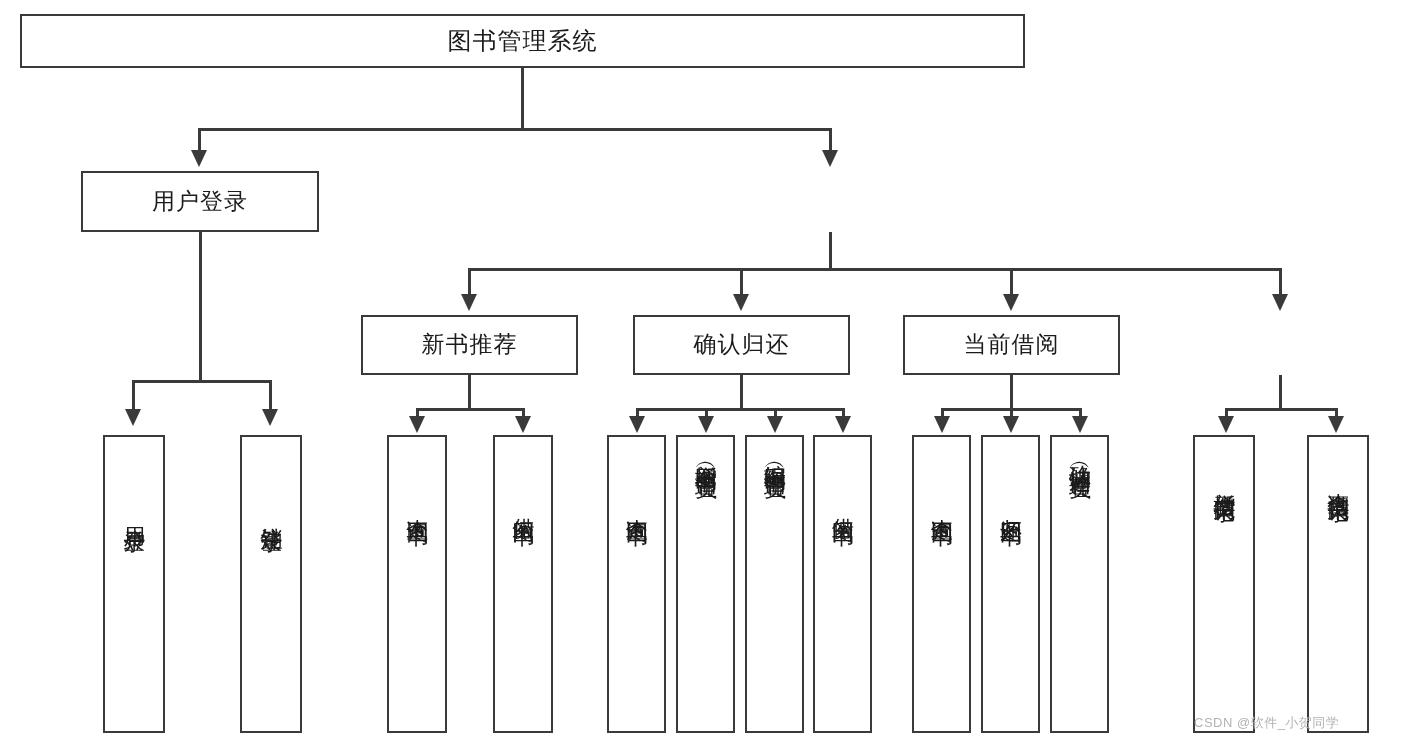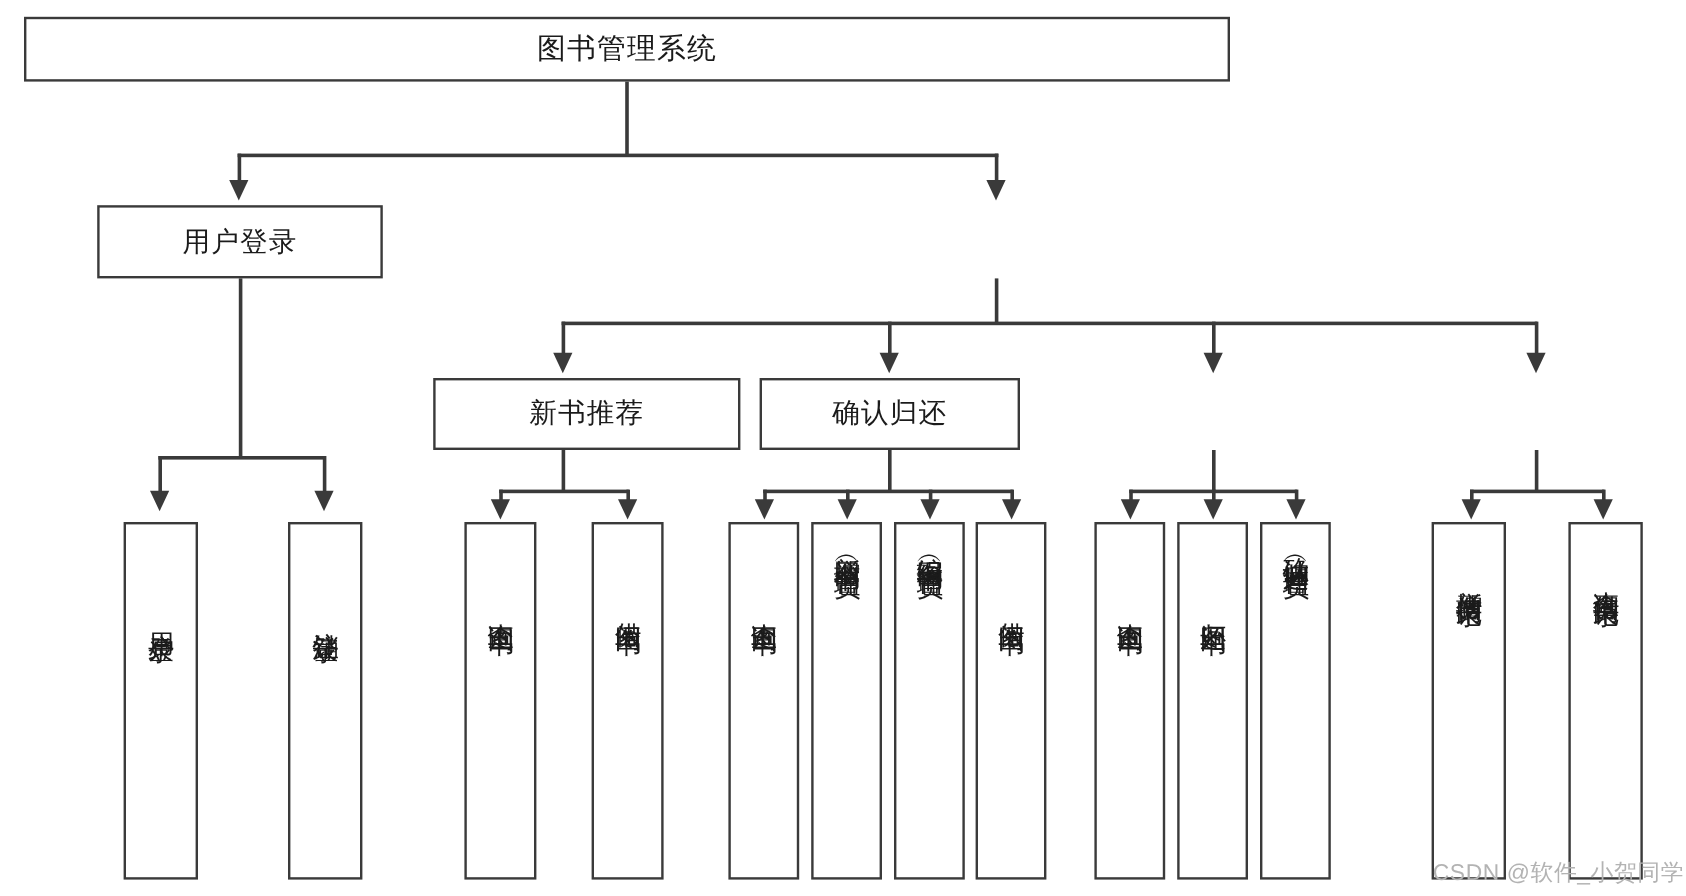--- a/index.html
+++ b/index.html
@@ -66,21 +66,21 @@
     width: 0;
     height: 0;
     border-left: 8px solid transparent;
     border-right: 8px solid transparent;
     border-top: 17px solid #3a3a3a;
   }
 
   
   .watermark {
     position: absolute;
-    font-size: 19px;
+    font-size: 13px;
     color: #b3b3b3;
     white-space: nowrap;
     letter-spacing: 0.5px;
   }
 </style>
 </head>
 <body>
 
 <div id="canvas">
 
@@ -112,25 +112,28 @@
   <div class="ln hln" style="left:468px; top:268px; width:813px; height:2.5px;"></div>
   <div class="ln vln" style="left:468px; top:268px; width:2.5px; height:28px;"></div>
   <div class="arrow" style="left:461px; top:294px;"></div>
   <div class="ln vln" style="left:740px; top:268px; width:2.5px; height:28px;"></div>
   <div class="arrow" style="left:733px; top:294px;"></div>
   <div class="ln vln" style="left:1010px; top:268px; width:2.5px; height:28px;"></div>
   <div class="arrow" style="left:1003px; top:294px;"></div>
   <div class="ln vln" style="left:1279px; top:268px; width:2.5px; height:28px;"></div>
   <div class="arrow" style="left:1272px; top:294px;"></div>
 
-  <div class="node horiz" style="left:361px; top:315px; width:256px; height:60px;">
+  <div class="node horiz" style="left:361px; top:315px; width:217px; height:60px;">
     <span>新书推荐</span>
   </div>
   <div class="node horiz" style="left:633px; top:315px; width:217px; height:60px;">
     <span>确认归还</span>
+  </div>
+  <div class="node horiz" style="left:903px; top:315px; width:217px; height:60px;">
+    <span>当前借阅</span>
   </div>
 
   <div class="ln vln" style="left:468px; top:375px; width:2.5px; height:35px;"></div>
   <div class="ln hln" style="left:416px; top:408px; width:108px; height:2.5px;"></div>
   <div class="ln vln" style="left:416px; top:408px; width:2.5px; height:17px;"></div>
   <div class="arrow" style="left:409px; top:416px;"></div>
   <div class="ln vln" style="left:522px; top:408px; width:2.5px; height:17px;"></div>
   <div class="arrow" style="left:515px; top:416px;"></div>
 
   <div class="ln vln" style="left:740px; top:375px; width:2.5px; height:35px;"></div>

